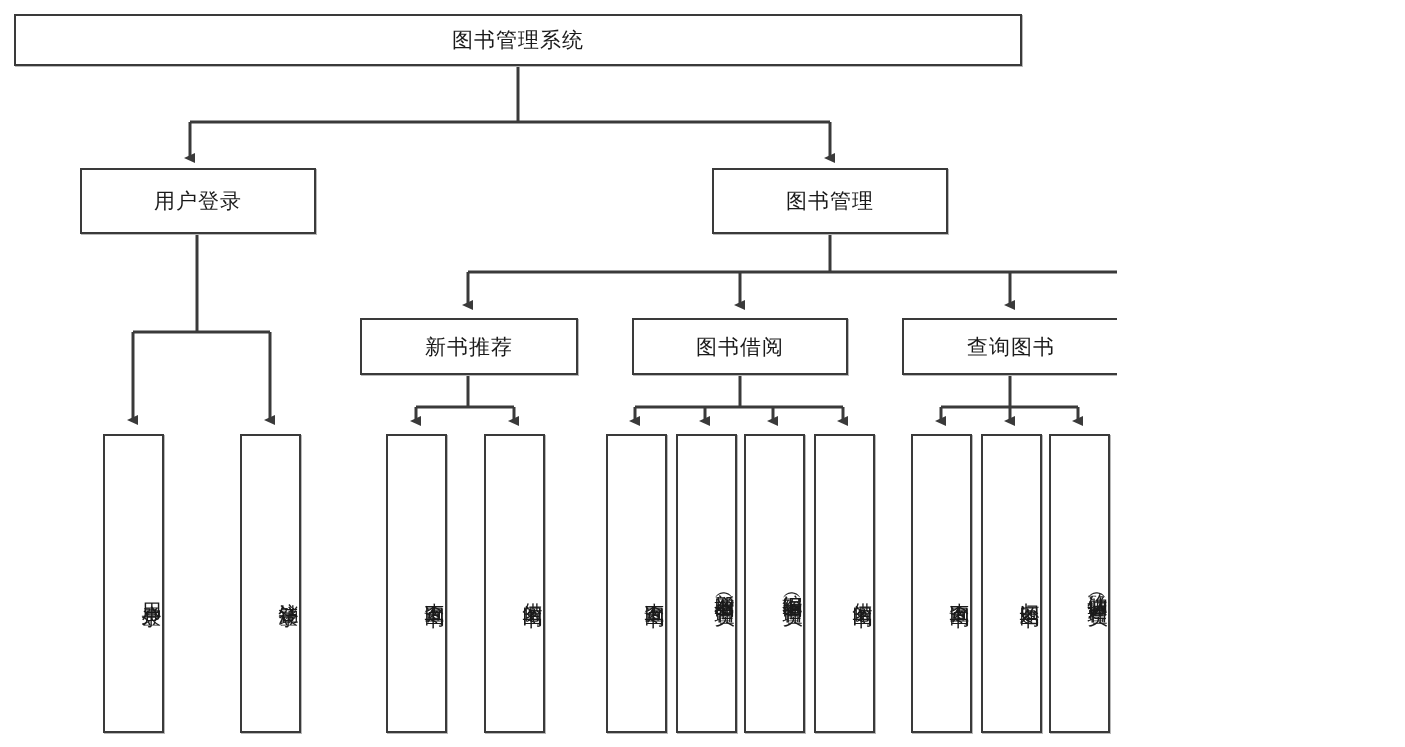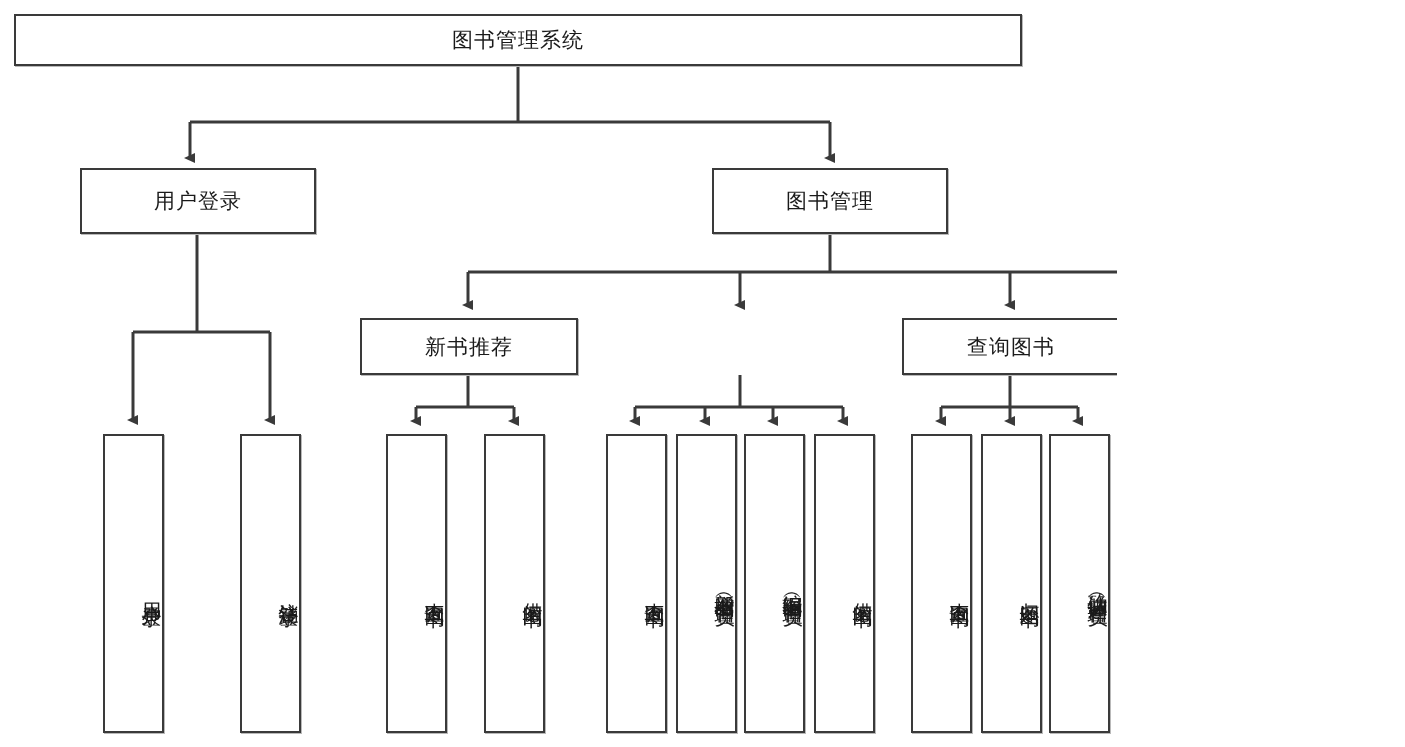--- a/index.html
+++ b/index.html
@@ -120,20 +120,21 @@
       <path d="M1340,407 L1340,421" marker-end="url(#arrow)"></path>
     </g>
   </svg>
 
   <div class="node h root-title" style="left:14px; top:14px; width:1008px; height:52px;">图书管理系统</div>
 
   <div class="node h" style="left:80px; top:168px; width:236px; height:66px;">用户登录</div>
   <div class="node h" style="left:712px; top:168px; width:236px; height:66px;">图书管理</div>
 
   <div class="node h" style="left:360px; top:318px; width:218px; height:57px;">新书推荐</div>
+  <div class="node h" style="left:632px; top:318px; width:216px; height:57px;">图书借阅</div>
   <div class="node h" style="left:902px; top:318px; width:218px; height:57px;">查询图书</div>
 
   <div class="node v" style="left:103px; top:434px; width:61px; height:299px;">用户登录</div>
   <div class="node v" style="left:240px; top:434px; width:61px; height:299px;">注销登录</div>
 
   <div class="node v" style="left:386px; top:434px; width:61px; height:299px;">查询图书</div>
   <div class="node v" style="left:484px; top:434px; width:61px; height:299px;">借阅图书</div>
 
   <div class="node v" style="left:606px; top:434px; width:61px; height:299px;">查询图书</div>
   <div class="node v tall" style="left:676px; top:434px; width:61px; height:299px;">新增图书（管理员）</div>

